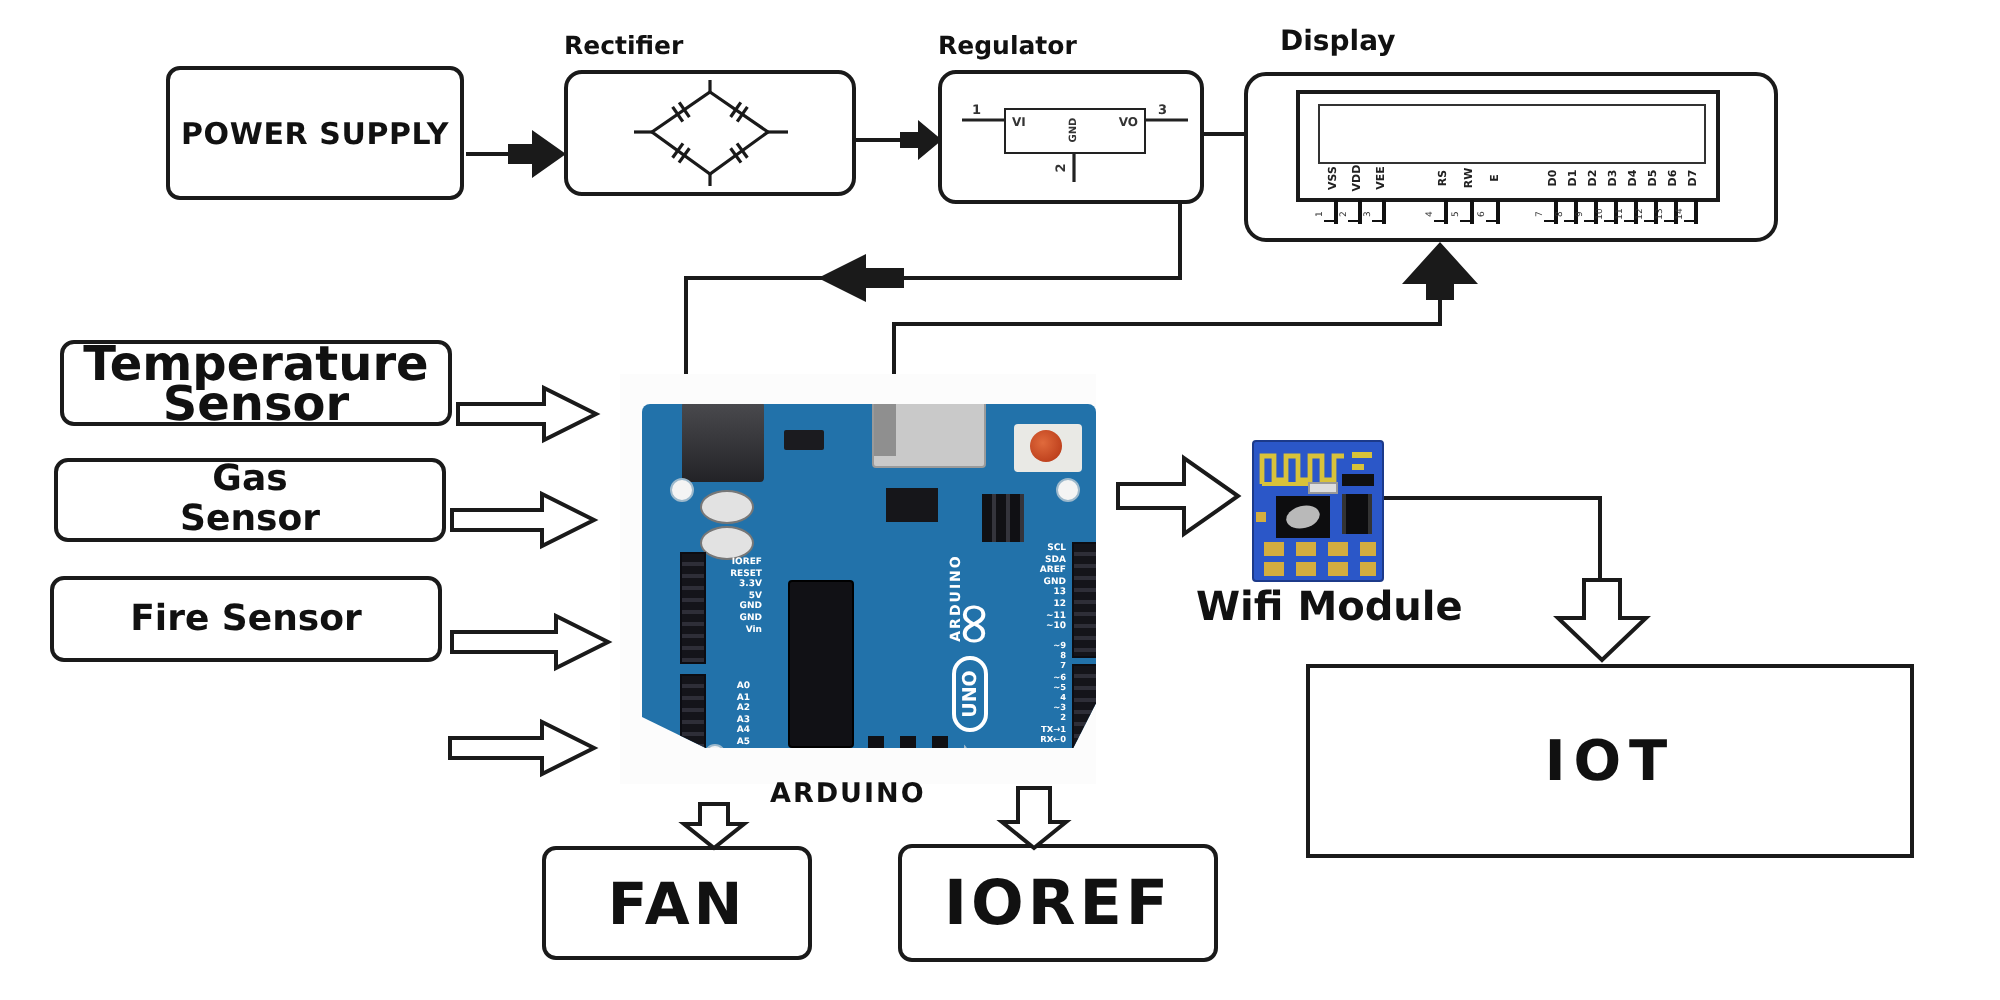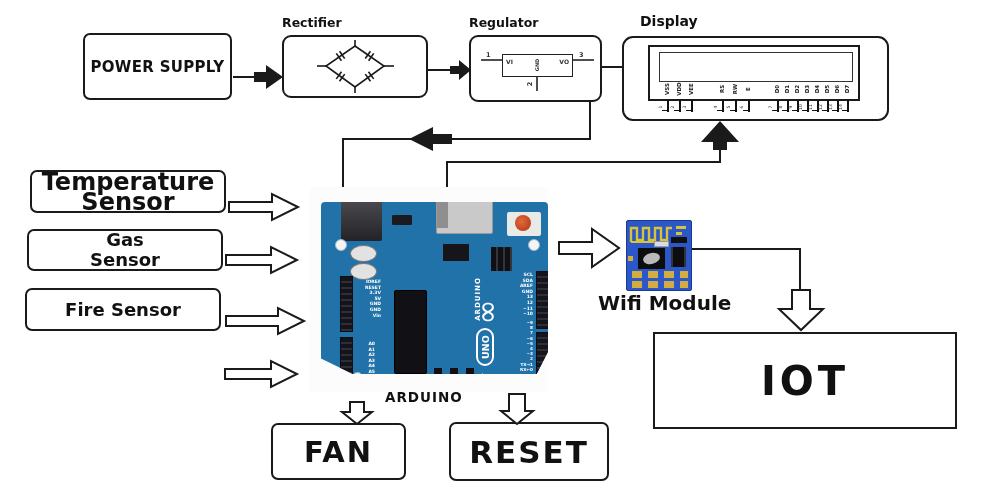--- a/index.html
+++ b/index.html
@@ -132,28 +132,28 @@
     <span>Sensor</span>
   </div>
   <div class="box" style="left:27px;top:229px;width:196px;height:42px;font-size:18px;line-height:20px;align-items:center;">
     <span>Gas</span>
     <span>Sensor</span>
   </div>
   <div class="box" style="left:25px;top:288px;width:196px;height:43px;font-size:18px;">
     <span>Fire Sensor</span>
   </div>
 
-  <div class="box" style="left:653px;top:332px;width:304px;height:97px;border-radius:0;border-width:2px;font-size:40px;letter-spacing:4px;">
+  <div class="box" style="left:653px;top:332px;width:304px;height:97px;border-radius:0;border-width:2px;font-size:28px;letter-spacing:4px;">
     <span>IOT</span>
   </div>
   <div class="box" style="left:271px;top:423px;width:135px;height:57px;font-size:29px;letter-spacing:2px;">
     <span>FAN</span>
   </div>
   <div class="box" style="left:449px;top:422px;width:160px;height:59px;font-size:31px;letter-spacing:2px;">
-    <span>RESET</span>
+    <span>IOREF</span>
   </div>
 
   <div class="blocklabel" style="left:385px;top:389px;width:90px;font-size:13.5px;letter-spacing:1px;">ARDUINO</div>
   <div class="blocklabel" style="left:598px;top:291px;width:146px;font-size:20px;">Wifi Module</div>
 
   <div class="ard-wrap">
     <div class="ard-board">
       <div class="abs" style="left:20px;top:-1px;width:41px;height:40px;background:linear-gradient(#4a4a4e,#232327);border-radius:2px;"></div>
       <div class="abs" style="left:115px;top:-12px;width:57px;height:44px;background:#c9c9c9;border-radius:2px;border:1px solid #9a9a9a;box-sizing:border-box;">
         <div class="abs" style="left:0;top:6px;width:11px;height:31px;background:#8f8f8f;"></div>

